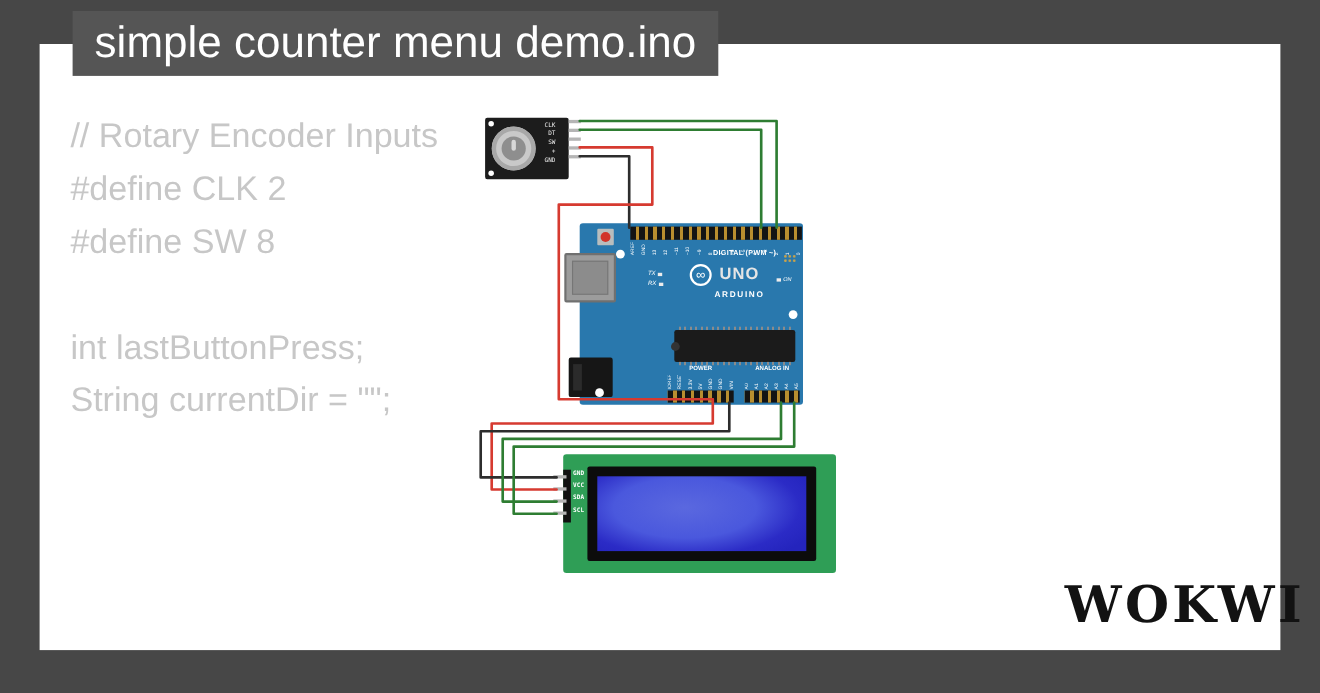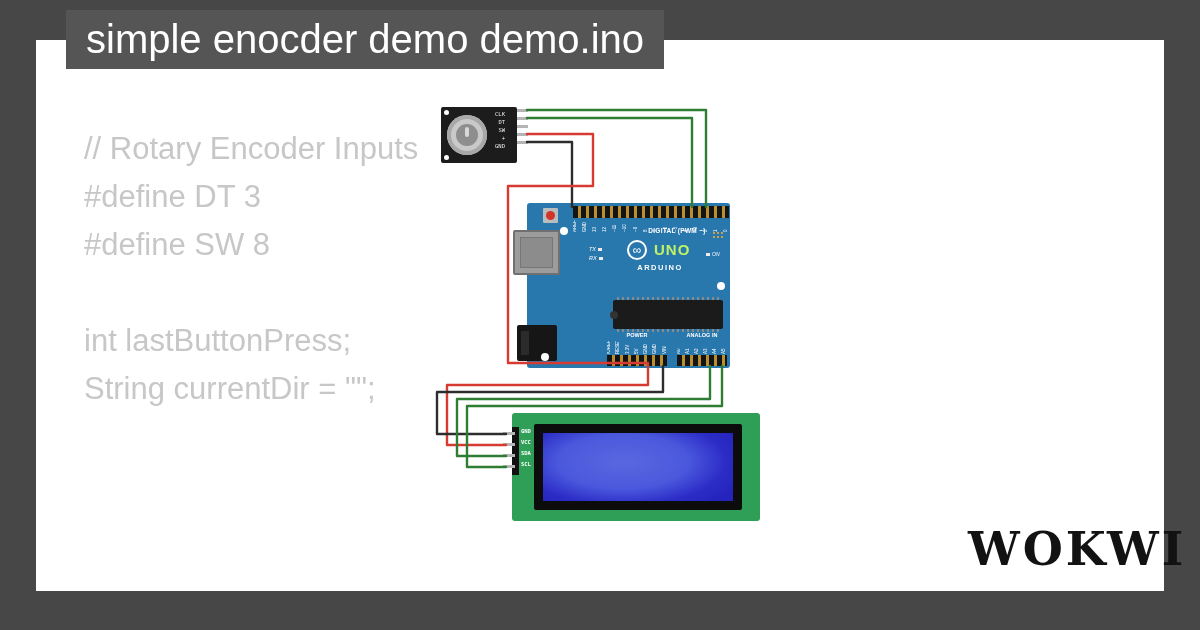--- a/index.html
+++ b/index.html
@@ -7,21 +7,21 @@
     width:1200px;height:630px;position:relative;overflow:hidden;
     background:var(--page_bg,#474747);
     font-family:"Liberation Sans",sans-serif;
   }
   .card{position:absolute;left:36px;top:40px;width:1128px;height:551px;background:var(--card_bg,#fff);}
   .titlebar{
     position:absolute;left:66px;top:10px;height:59px;background:var(--titlebar_bg,#555);
     display:flex;align-items:center;padding:0 20px;
   }
   .titlebar span{font-size:40px;color:var(--title_text,#fff);white-space:nowrap;}
-  .code{position:absolute;left:84px;top:100px;margin-top:25px;}
+  .code{position:absolute;left:64px;top:100px;}
   .code-line{height:48px;line-height:48px;font-size:31px;color:var(--code_text,#c7c7c7);white-space:pre;}
   .wokwi{
     position:absolute;left:968px;top:522px;font-family:"DejaVu Serif",serif;
     font-size:46px;font-weight:600;letter-spacing:3px;color:var(--logo_text,#111);
   }
   
   .encoder{position:absolute;left:441px;top:107px;width:76px;height:56px;background:var(--encoder_board,#1c1c1c);border-radius:2px;}
   .knob{position:absolute;left:6px;top:8px;width:40px;height:40px;border-radius:50%;background:#c9c9c9;box-shadow:inset 0 0 0 4px #a8a8a8;}
   .knob-cap{position:absolute;left:9px;top:9px;width:22px;height:22px;border-radius:50%;background:#8e8e8e;}
   .knob-slot{position:absolute;left:18px;top:12px;width:4px;height:10px;background:#d8d8d8;border-radius:2px;}
@@ -47,22 +47,22 @@
   .digital-nums{position:absolute;left:46px;top:16px;width:156px;height:13px;display:flex;justify-content:space-between;overflow:hidden;}
   .vlabels{position:absolute;display:flex;justify-content:space-between;height:13px;overflow:hidden;}
   .power-pins{left:80px;top:138px;width:60px;}
   .analog-pins{left:150px;top:138px;width:50px;}
   .vpin{writing-mode:vertical-rl;transform:rotate(180deg);font-size:4.5px;line-height:1;color:#fff;}
   .lbl-digital{position:absolute;left:100px;top:24px;width:100px;text-align:center;font-size:6.5px;font-weight:bold;color:#fff;letter-spacing:.3px;}
   .lbl-power{position:absolute;left:80px;top:129px;width:60px;text-align:center;font-size:5.5px;font-weight:bold;color:#fff;}
   .lbl-analog{position:absolute;left:150px;top:129px;width:50px;text-align:center;font-size:5.5px;font-weight:bold;color:#fff;}
   .logo-circle{position:absolute;left:100px;top:37px;width:20px;height:20px;border:2px solid #fff;border-radius:50%;
                color:#fff;display:flex;align-items:center;justify-content:center;font-size:12px;box-sizing:border-box;}
-  .uno{position:absolute;left:127px;top:38px;font-size:15px;font-weight:bold;color:#bef264;letter-spacing:1px;}
-  .brand{position:absolute;left:98px;top:60px;width:70px;text-align:center;font-size:7.5px;font-weight:bold;color:#fff;letter-spacing:1.5px;}
+  .uno{position:absolute;left:127px;top:38px;font-size:15px;font-weight:bold;color:#e5e5e5;letter-spacing:1px;}
+  .brand{position:absolute;left:98px;top:60px;width:70px;text-align:right;font-size:7.5px;font-weight:bold;color:#fff;letter-spacing:1.5px;}
   .txrx{position:absolute;left:62px;top:43px;display:flex;flex-direction:column;gap:3px;}
   .led-row{display:flex;align-items:center;gap:2px;font-size:5.5px;color:#fff;}
   .led{width:4px;height:3px;background:#ececec;display:inline-block;}
   .on-led{position:absolute;left:179px;top:48px;display:flex;align-items:center;gap:2px;font-size:5px;color:#fff;}
   .icsp{position:absolute;left:185px;top:28px;width:12px;height:8px;
         background-image:radial-gradient(#c9a24a 1px,transparent 1.3px);background-size:4px 4px;}
   .chip{position:absolute;left:86px;top:97px;width:110px;height:29px;background:var(--chip_black,#1b1b1b);border-radius:2px;}
   .chip::before,.chip::after{content:"";position:absolute;left:4px;right:4px;height:3px;
         background:repeating-linear-gradient(90deg,#8b8b8b 0 2px,transparent 2px 5px);}
   .chip::before{top:-3px;} .chip::after{bottom:-3px;}
@@ -81,26 +81,26 @@
   .lcd-pin-label{font-size:5.5px;line-height:7px;height:7px;font-weight:bold;color:#fff;font-family:"DejaVu Sans Mono",monospace;}
   
   .wires{position:absolute;left:0;top:0;pointer-events:none;}
 </style>
 </head>
 <body>
 
 <div class="card"></div>
 
 <div class="titlebar">
-  <span>simple enocder demo demo.ino</span>
+  <span>simple counter menu demo.ino</span>
 </div>
 
 <div class="code">
     <div class="code-line">// Rotary Encoder Inputs</div>
-    <div class="code-line">#define DT 3</div>
+    <div class="code-line">#define CLK 2</div>
     <div class="code-line">#define SW 8</div>
     <div class="code-line"></div>
     <div class="code-line">int lastButtonPress;</div>
     <div class="code-line">String currentDir = "";</div>
   </div>
 
 <div class="encoder">
   <div class="enc-hole h1"></div>
   <div class="enc-hole h2"></div>
   <div class="knob">

